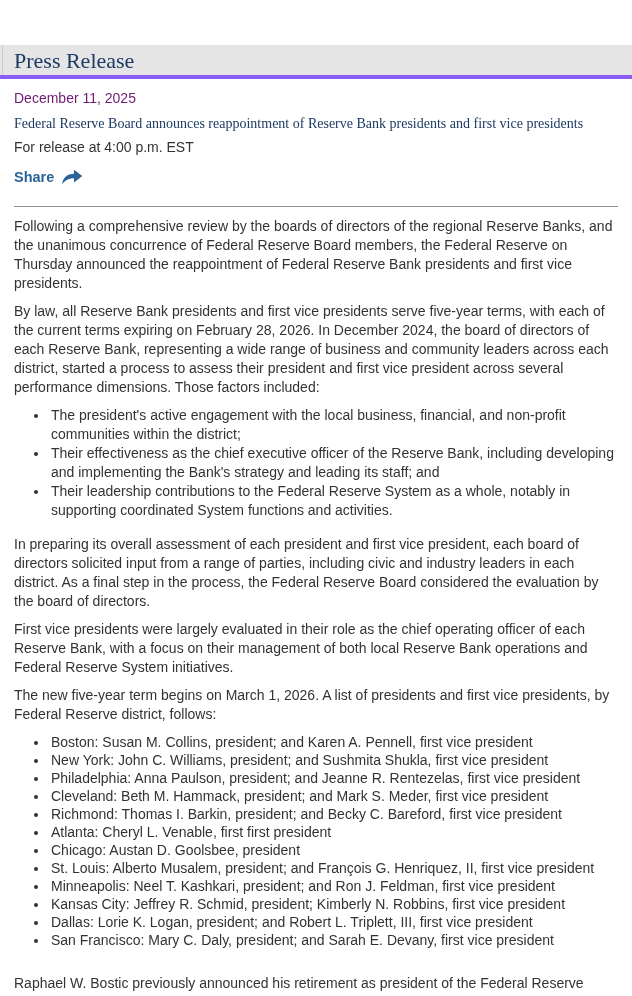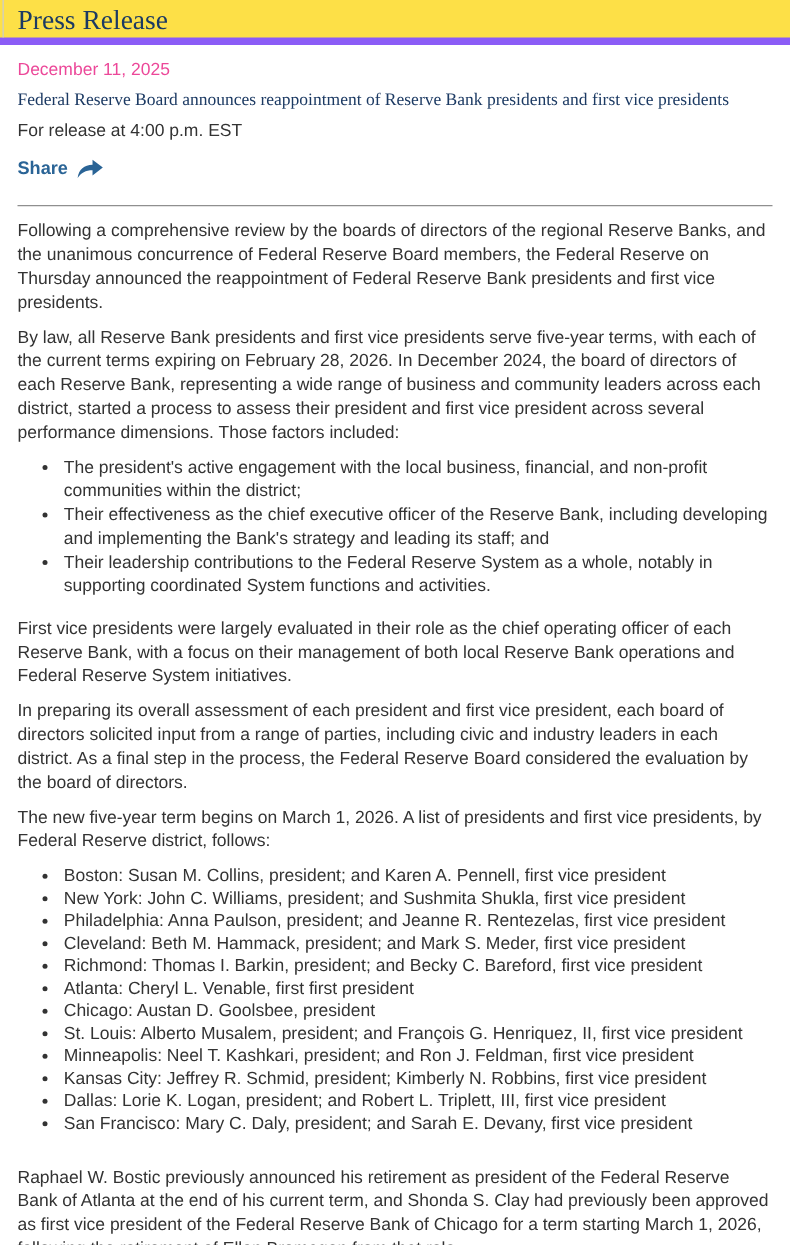--- a/index.html
+++ b/index.html
@@ -11,22 +11,23 @@
     width: 632px;
     font-family: "Liberation Sans", sans-serif;
     font-size: 14px;
     color: #333333;
     -webkit-font-smoothing: antialiased;
   }
   
   .band {
     position: relative;
     height: 30px;
-    background: #fde047;
-    border-bottom: 6px solid #8b5cf6;
+    background: #e5e5e5;
+    border-bottom: 4px solid #8b5cf6;
+    margin-top: 45px;
   }
   .band::before {
     content: "";
     position: absolute;
     left: 2px;
     top: 0;
     bottom: 0;
     width: 1px;
     background: #cccccc;
   }
@@ -39,21 +40,21 @@
     color: #1c3a63;
     line-height: 28px;
   }
   
   .content {
     padding: 0 14px 12px 14px;
   }
   .date {
     margin: 10px 0 0;
     line-height: 19px;
-    color: #ec4899;
+    color: #701a75;
   }
   .headline {
     margin: 5px 0 0;
     font-family: "Liberation Serif", serif;
     font-weight: 400;
     font-size: 14px;
     line-height: 22px;
     color: #1c3a63;
   }
   .release-time {
@@ -133,22 +134,22 @@
 
     <p>Following a comprehensive review by the boards of directors of the regional Reserve Banks, and the unanimous concurrence of Federal Reserve Board members, the Federal Reserve on Thursday announced the reappointment of Federal Reserve Bank presidents and first vice presidents.</p>
     <p>By law, all Reserve Bank presidents and first vice presidents serve five-year terms, with each of the current terms expiring on February 28, 2026. In December 2024, the board of directors of each Reserve Bank, representing a wide range of business and community leaders across each district, started a process to assess their president and first vice president across several performance dimensions. Those factors included:</p>
 
     <ul class="factors-list">
       <li>The president's active engagement with the local business, financial, and non-profit communities within the district;</li>
       <li>Their effectiveness as the chief executive officer of the Reserve Bank, including developing and implementing the Bank's strategy and leading its staff; and</li>
       <li>Their leadership contributions to the Federal Reserve System as a whole, notably in supporting coordinated System functions and activities.</li>
     </ul>
 
+    <p>In preparing its overall assessment of each president and first vice president, each board of directors solicited input from a range of parties, including civic and industry leaders in each district. As a final step in the process, the Federal Reserve Board considered the evaluation by the board of directors.</p>
     <p>First vice presidents were largely evaluated in their role as the chief operating officer of each Reserve Bank, with a focus on their management of both local Reserve Bank operations and Federal Reserve System initiatives.</p>
-    <p>In preparing its overall assessment of each president and first vice president, each board of directors solicited input from a range of parties, including civic and industry leaders in each district. As a final step in the process, the Federal Reserve Board considered the evaluation by the board of directors.</p>
     <p>The new five-year term begins on March 1, 2026. A list of presidents and first vice presidents, by Federal Reserve district, follows:</p>
 
     <ul class="districts-list">
       <li>Boston: Susan M. Collins, president; and Karen A. Pennell, first vice president</li>
       <li>New York: John C. Williams, president; and Sushmita Shukla, first vice president</li>
       <li>Philadelphia: Anna Paulson, president; and Jeanne R. Rentezelas, first vice president</li>
       <li>Cleveland: Beth M. Hammack, president; and Mark S. Meder, first vice president</li>
       <li>Richmond: Thomas I. Barkin, president; and Becky C. Bareford, first vice president</li>
       <li>Atlanta: Cheryl L. Venable, first first president</li>
       <li>Chicago: Austan D. Goolsbee, president</li>

